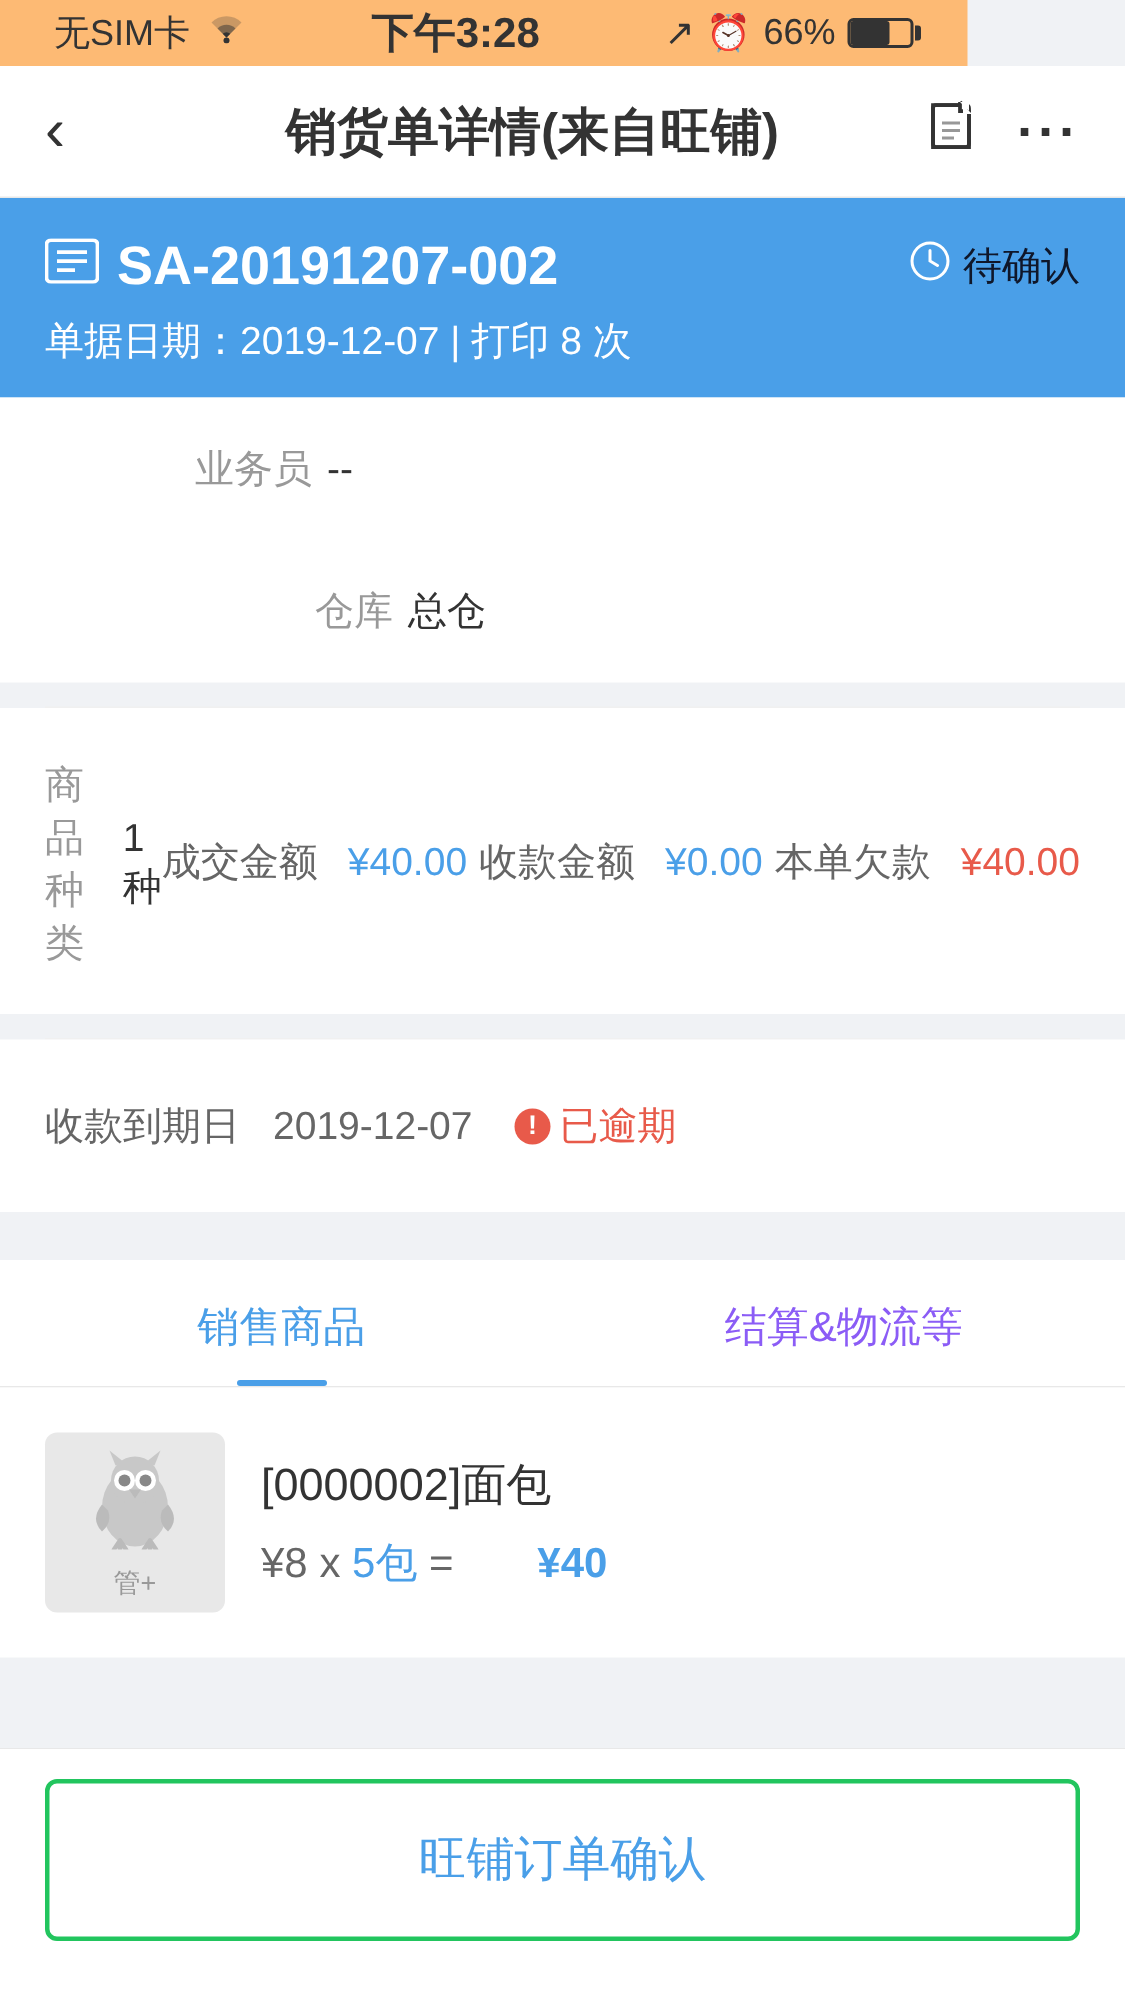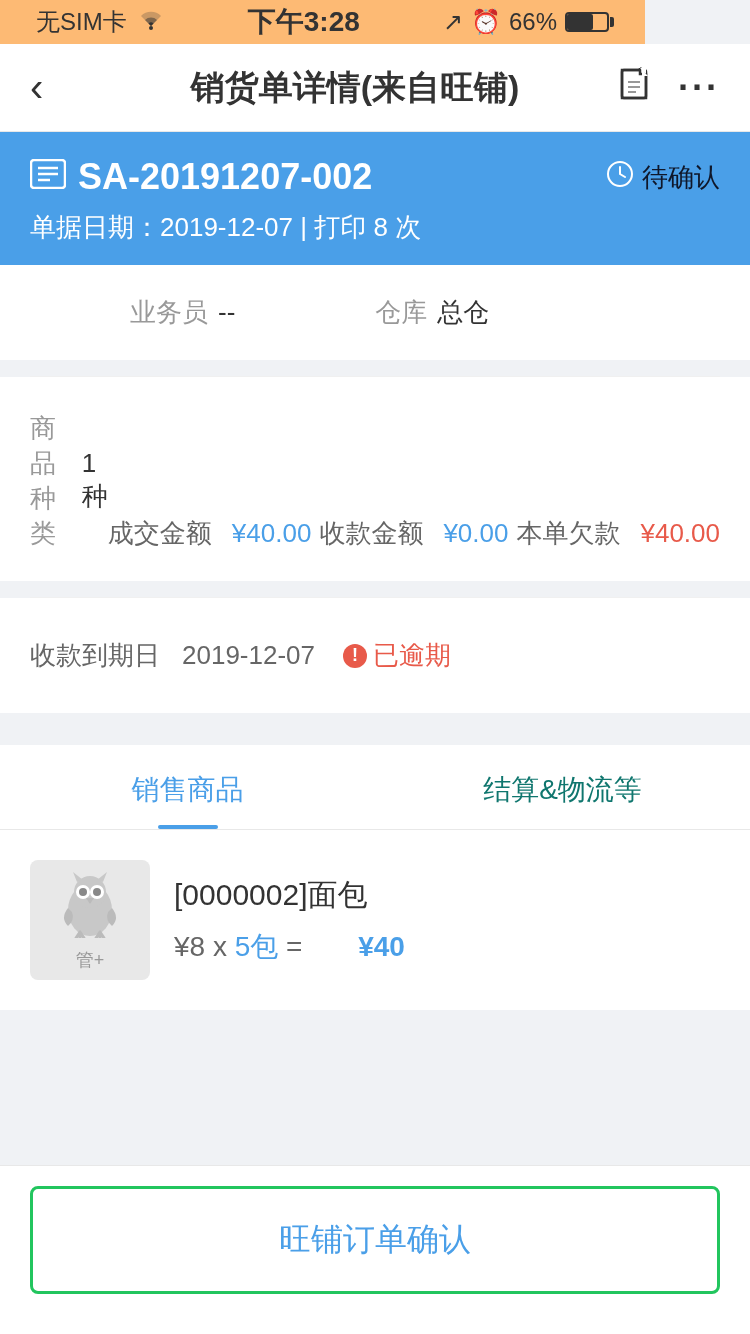--- a/index.html
+++ b/index.html
@@ -141,37 +141,38 @@
       font-size: 26px;
       color: #666;
       margin-top: 4px;
     }
     .customer-meta {
       display: flex;
       gap: 60px;
       font-size: 26px;
       color: #666;
       padding-left: 100px;
+      flex-direction: column;
     }
     .meta-item { display: flex; gap: 10px; align-items: center; }
     .meta-label { color: #999; }
     .meta-value { color: #333; }
     .divider {
       height: 1px;
       background: #f0f0f0;
       margin: 0 30px;
     }
 
     
     .summary-card {
       background: #fff;
       padding: 30px;
       margin-bottom: 16px;
       display: flex;
-      align-items: flex-end;
+      align-items: center;
     }
     .summary-left {
       flex: 1;
       font-size: 26px;
       color: #666;
       display: flex;
       align-items: center;
       gap: 12px;
       padding-top: 4px;
     }
@@ -222,21 +223,21 @@
     .tabs-container {
       background: #fff;
       display: flex;
       border-bottom: 1px solid #e8e8e8;
     }
     .tab-item {
       flex: 1;
       text-align: center;
       padding: 26px 0 20px;
       font-size: 28px;
-      color: #0f766e;
+      color: #8b5cf6;
       position: relative;
       cursor: pointer;
     }
     .tab-item.active {
       color: #4a9fe8;
     }
     .tab-item.active::after {
       content: '';
       position: absolute;
       bottom: 0;

